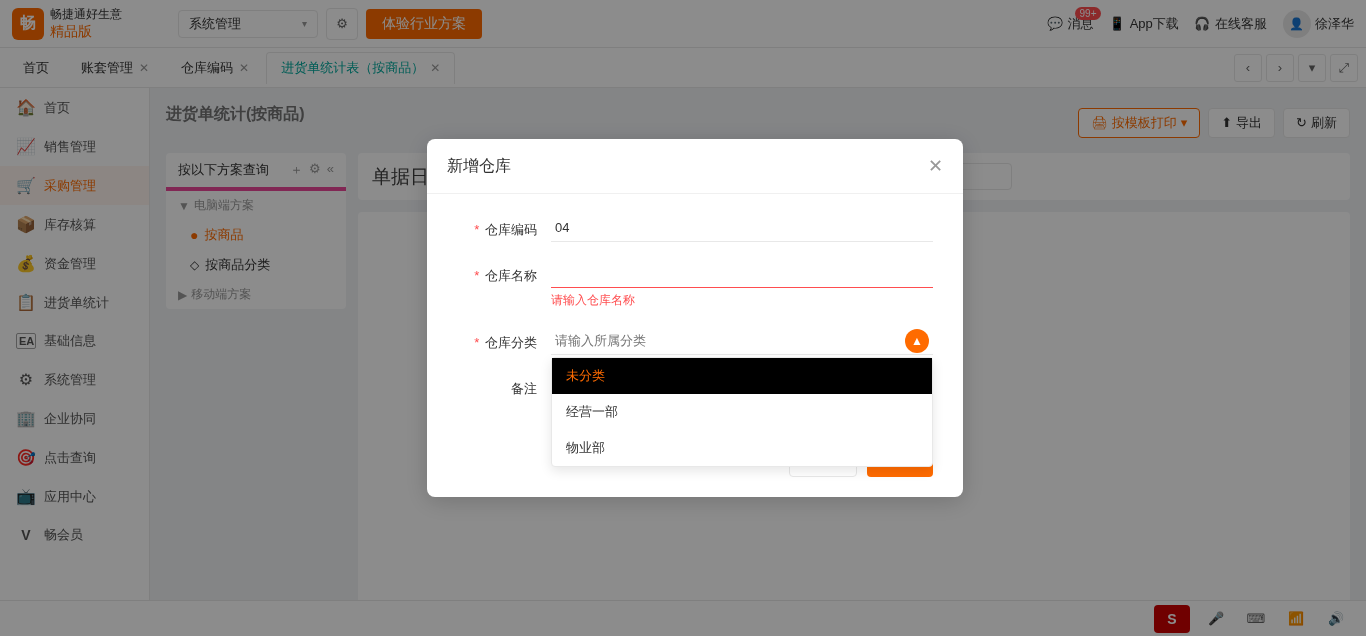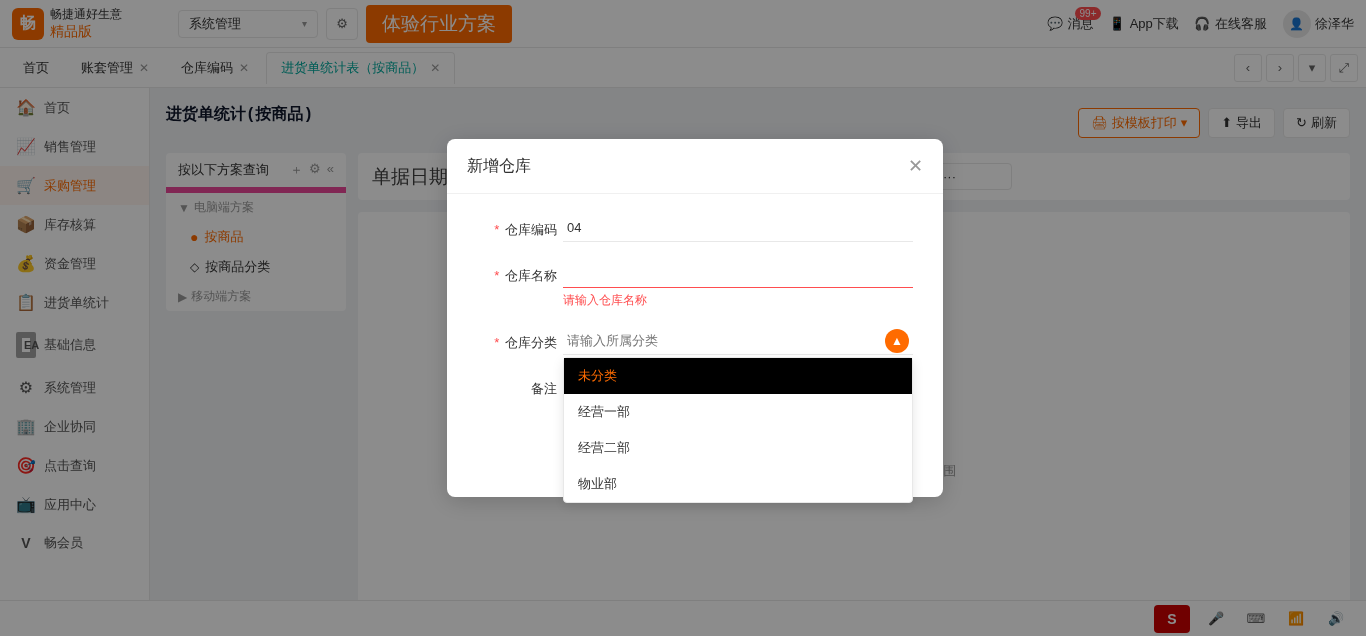--- a/index.html
+++ b/index.html
@@ -60,21 +60,21 @@
       cursor: pointer;
       color: #666;
     }
     .trial-btn {
       background: #ff6b00;
       color: white;
       border: none;
       border-radius: 4px;
       padding: 6px 16px;
       cursor: pointer;
-      font-size: 19px;
+      font-size: 14px;
     }
     .header-right {
       margin-left: auto;
       display: flex;
       align-items: center;
       gap: 16px;
     }
     .header-right-item {
       display: flex;
       align-items: center;
@@ -190,23 +190,22 @@
     
     .content-area {
       flex: 1;
       padding: 16px;
       position: relative;
       background: #f0f2f5;
     }
     .page-title {
       font-size: 16px;
       font-weight: bold;
-      color: #0f172a;
+      color: #737373;
       margin-bottom: 16px;
-      font-family: Liberation Mono, monospace;
     }
     .btn-print {
       border: 1px solid #ff6b00;
       color: #ff6b00;
       background: #fff;
       border-radius: 4px;
       padding: 5px 12px;
       cursor: pointer;
       font-size: 13px;
       display: flex;
@@ -275,21 +274,21 @@
       width: 180px;
       flex-shrink: 0;
     }
     .filter-sidebar-header {
       display: flex;
       align-items: center;
       justify-content: space-between;
       padding: 8px 12px;
       background: #fff;
       border-radius: 4px 4px 0 0;
-      border-bottom: 6px solid #ec4899;
+      border-bottom: 4px solid #ec4899;
     }
     .filter-sidebar-title { font-size: 13px; color: #333; font-weight: 500; }
     .filter-sidebar-icons { display: flex; gap: 6px; color: #999; }
     .scheme-section { background: #fff; border-radius: 0 0 4px 4px; }
     .scheme-section-title {
       padding: 6px 12px;
       color: #999;
       font-size: 12px;
       display: flex;
       align-items: center;
@@ -322,42 +321,42 @@
       z-index: 100;
       display: flex;
       align-items: center;
       justify-content: center;
     }
 
     
     .modal {
       background: #fff;
       border-radius: 8px;
-      width: 496px;
+      width: 536px;
       box-shadow: 0 4px 24px rgba(0,0,0,0.18);
       position: relative;
       z-index: 101;
       padding-bottom: 20px;
       margin-left: 24px;
     }
     .modal-header {
       display: flex;
       align-items: center;
       justify-content: space-between;
       padding: 16px 20px;
       border-bottom: 1px solid #f0f0f0;
     }
     .modal-title { font-size: 16px; font-weight: 500; color: #333; }
     .modal-close { cursor: pointer; color: #999; font-size: 18px; }
     .modal-body { padding: 20px 30px; }
     .form-row {
       display: flex;
       align-items: flex-start;
       margin-bottom: 18px;
-      gap: 6px;
+      gap: 14px;
     }
     .form-label {
       width: 80px;
       text-align: right;
       font-size: 13px;
       color: #333;
       padding-top: 7px;
       flex-shrink: 0;
     }
     .required { color: #ff4d4f; margin-right: 2px; }
@@ -596,21 +595,21 @@
     </div>
     <div class="sidebar-item">
       <span class="sidebar-icon">💰</span>
       <span>资金管理</span>
     </div>
     <div class="sidebar-item">
       <span class="sidebar-icon">📋</span>
       <span>进货单统计</span>
     </div>
     <div class="sidebar-item">
-      <span class="sidebar-icon" style="font-size:11px;font-weight:bold;border:6px solid #a3a3a3;border-radius:2px;padding:1px 2px;">EA</span>
+      <span class="sidebar-icon" style="font-size:11px;font-weight:bold;border:1px solid #a3a3a3;border-radius:2px;padding:1px 2px;">EA</span>
       <span>基础信息</span>
     </div>
     <div class="sidebar-item">
       <span class="sidebar-icon">⚙</span>
       <span>系统管理</span>
     </div>
     <div class="sidebar-item">
       <span class="sidebar-icon">🏢</span>
       <span>企业协同</span>
     </div>
@@ -768,23 +767,20 @@
           <input class="dropdown-input" type="text" placeholder="请输入所属分类" style="">
           <div class="dropdown-arrow">▲</div>
           <div class="dropdown-list">
             <div class="dropdown-item active">
               <span>未分类</span>
             </div>
             <div class="dropdown-item">
               <span>经营一部</span>
             </div>
             <div class="dropdown-item">
-              <span>经营二部</span>
-            </div>
-            <div class="dropdown-item">
               <span>物业部</span>
             </div>
           </div>
         </div>
       </div>
 
       <div class="form-row">
         <label class="form-label">备注</label>
         <textarea class="textarea-input" style=""></textarea>
       </div>

